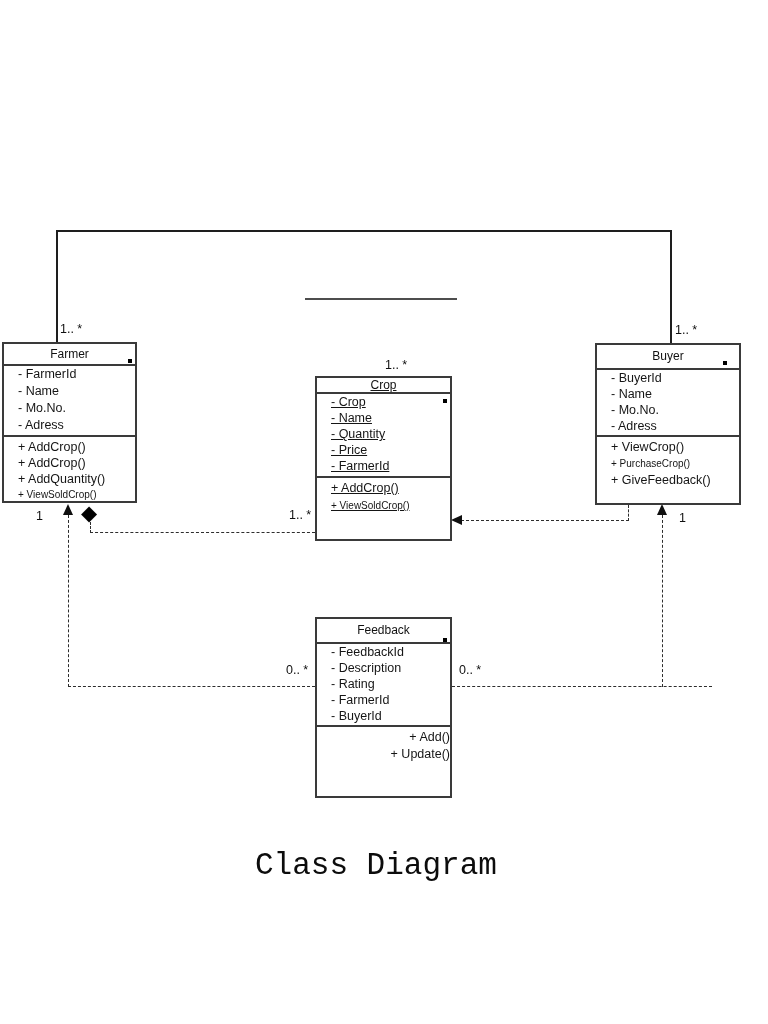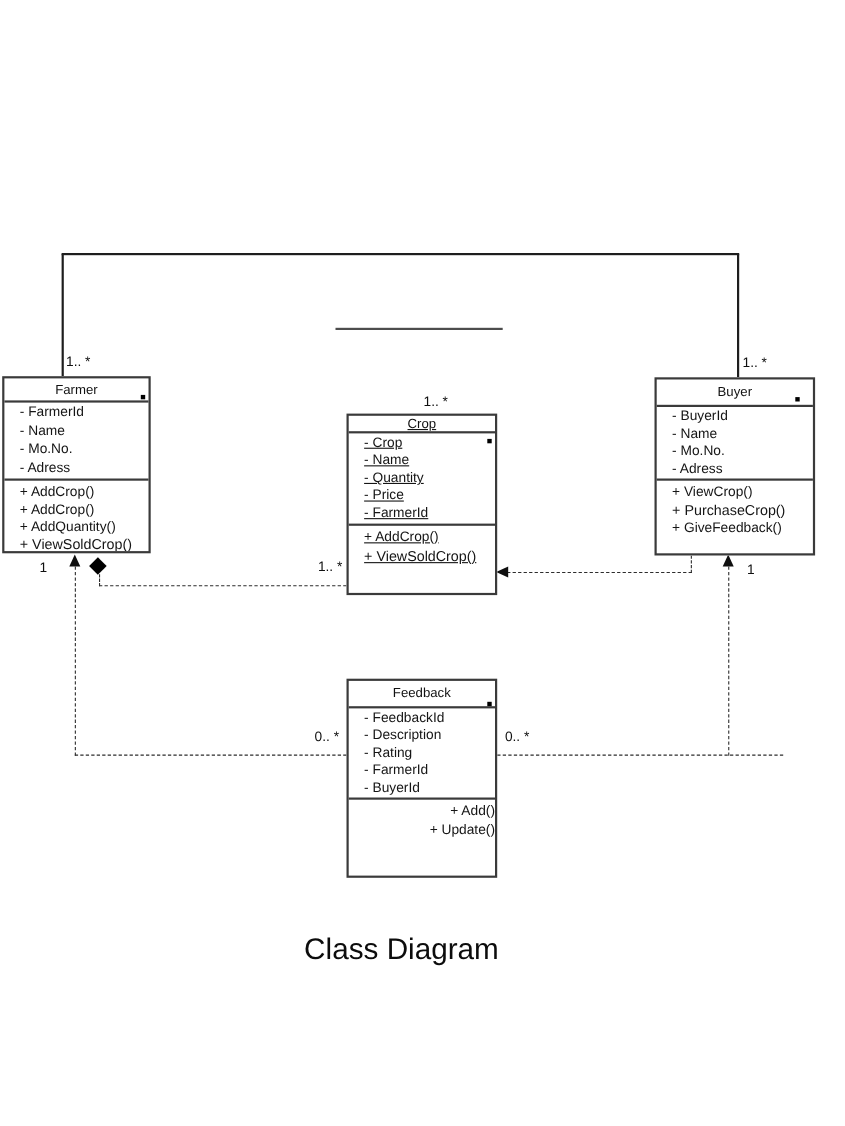--- a/index.html
+++ b/index.html
@@ -19,21 +19,21 @@
   }
   .attrs {
     border-bottom:2px solid #3a3a3a; box-sizing:border-box;
     padding-top:0; overflow:hidden;
   }
   .methods { padding-top:2px; overflow:hidden; }
   .row {
     font-size:12.5px; line-height:inherit; padding-left:14px;
     white-space:nowrap; color:#151515;
   }
-  .row.small { font-size:13px; }
+  .row.small { font-size:10px; }
   
   .solid-h { position:absolute; height:2px; background:#1e1e1e; }
   .solid-v { position:absolute; width:2px; background:#1e1e1e; }
   .dash-h { position:absolute; height:0; border-top:1.5px dashed #2d2d2d; }
   .dash-v { position:absolute; width:0; border-left:1.5px dashed #2d2d2d; }
   .stray { position:absolute; height:2px; background:#4d4d4d; }
   
   .arrow-up {
     position:absolute; width:0; height:0;
     border-left:5.5px solid transparent; border-right:5.5px solid transparent;
@@ -47,21 +47,21 @@
   .diamond {
     position:absolute; font-size:21px; line-height:1; color:#000;
     font-family:"DejaVu Sans", sans-serif;
   }
   .handle { position:absolute; width:4px; height:4px; background:#000; }
   .mult {
     position:absolute; font-size:12.5px; color:#101010; white-space:pre;
   }
   .diagram-title {
     position:absolute; left:255px; top:848px; width:220px; text-align:center;
-    font-family:Liberation Sans, sans-serif; font-size:27px; color:#0c0c0c;
+    font-family:Liberation Mono, monospace; font-size:31px; color:#0c0c0c;
     white-space:nowrap;
   }
 </style>
 </head>
 <body>
 
 <div class="page">
 
   <div class="solid-v" style="left:56px; top:231px; height:111px;"></div>
   <div class="solid-h" style="left:56px; top:230px; width:616px;"></div>

